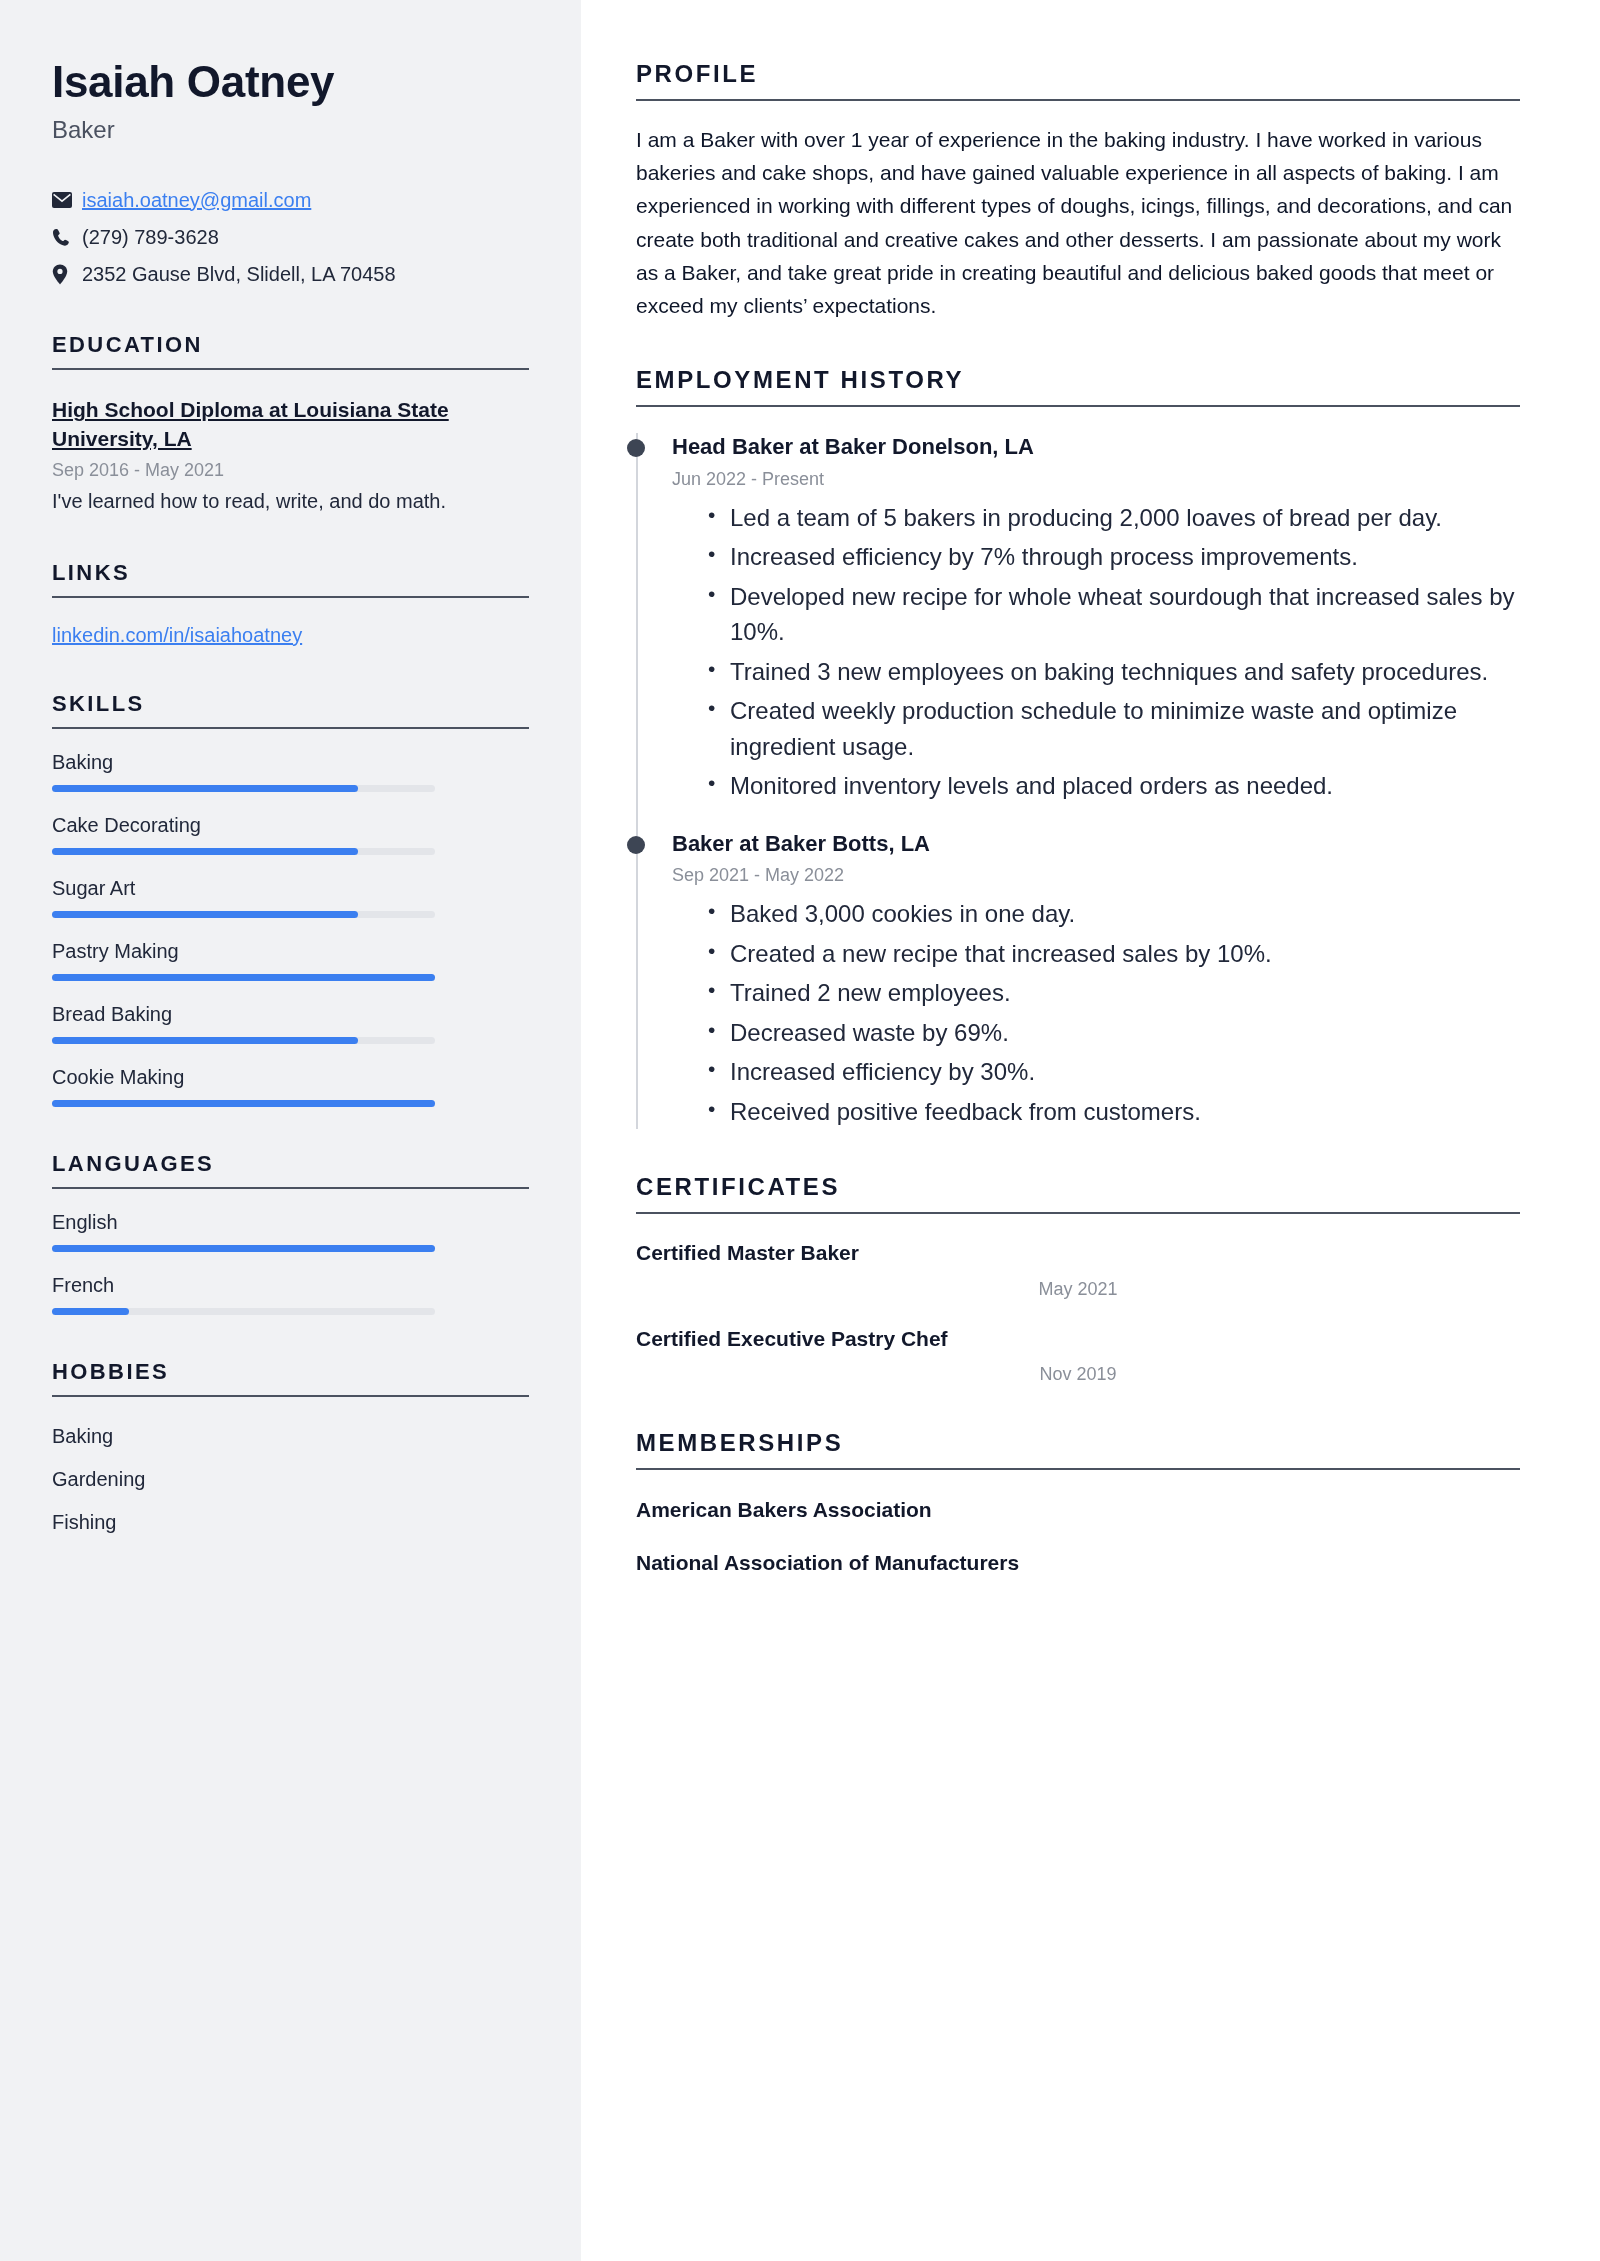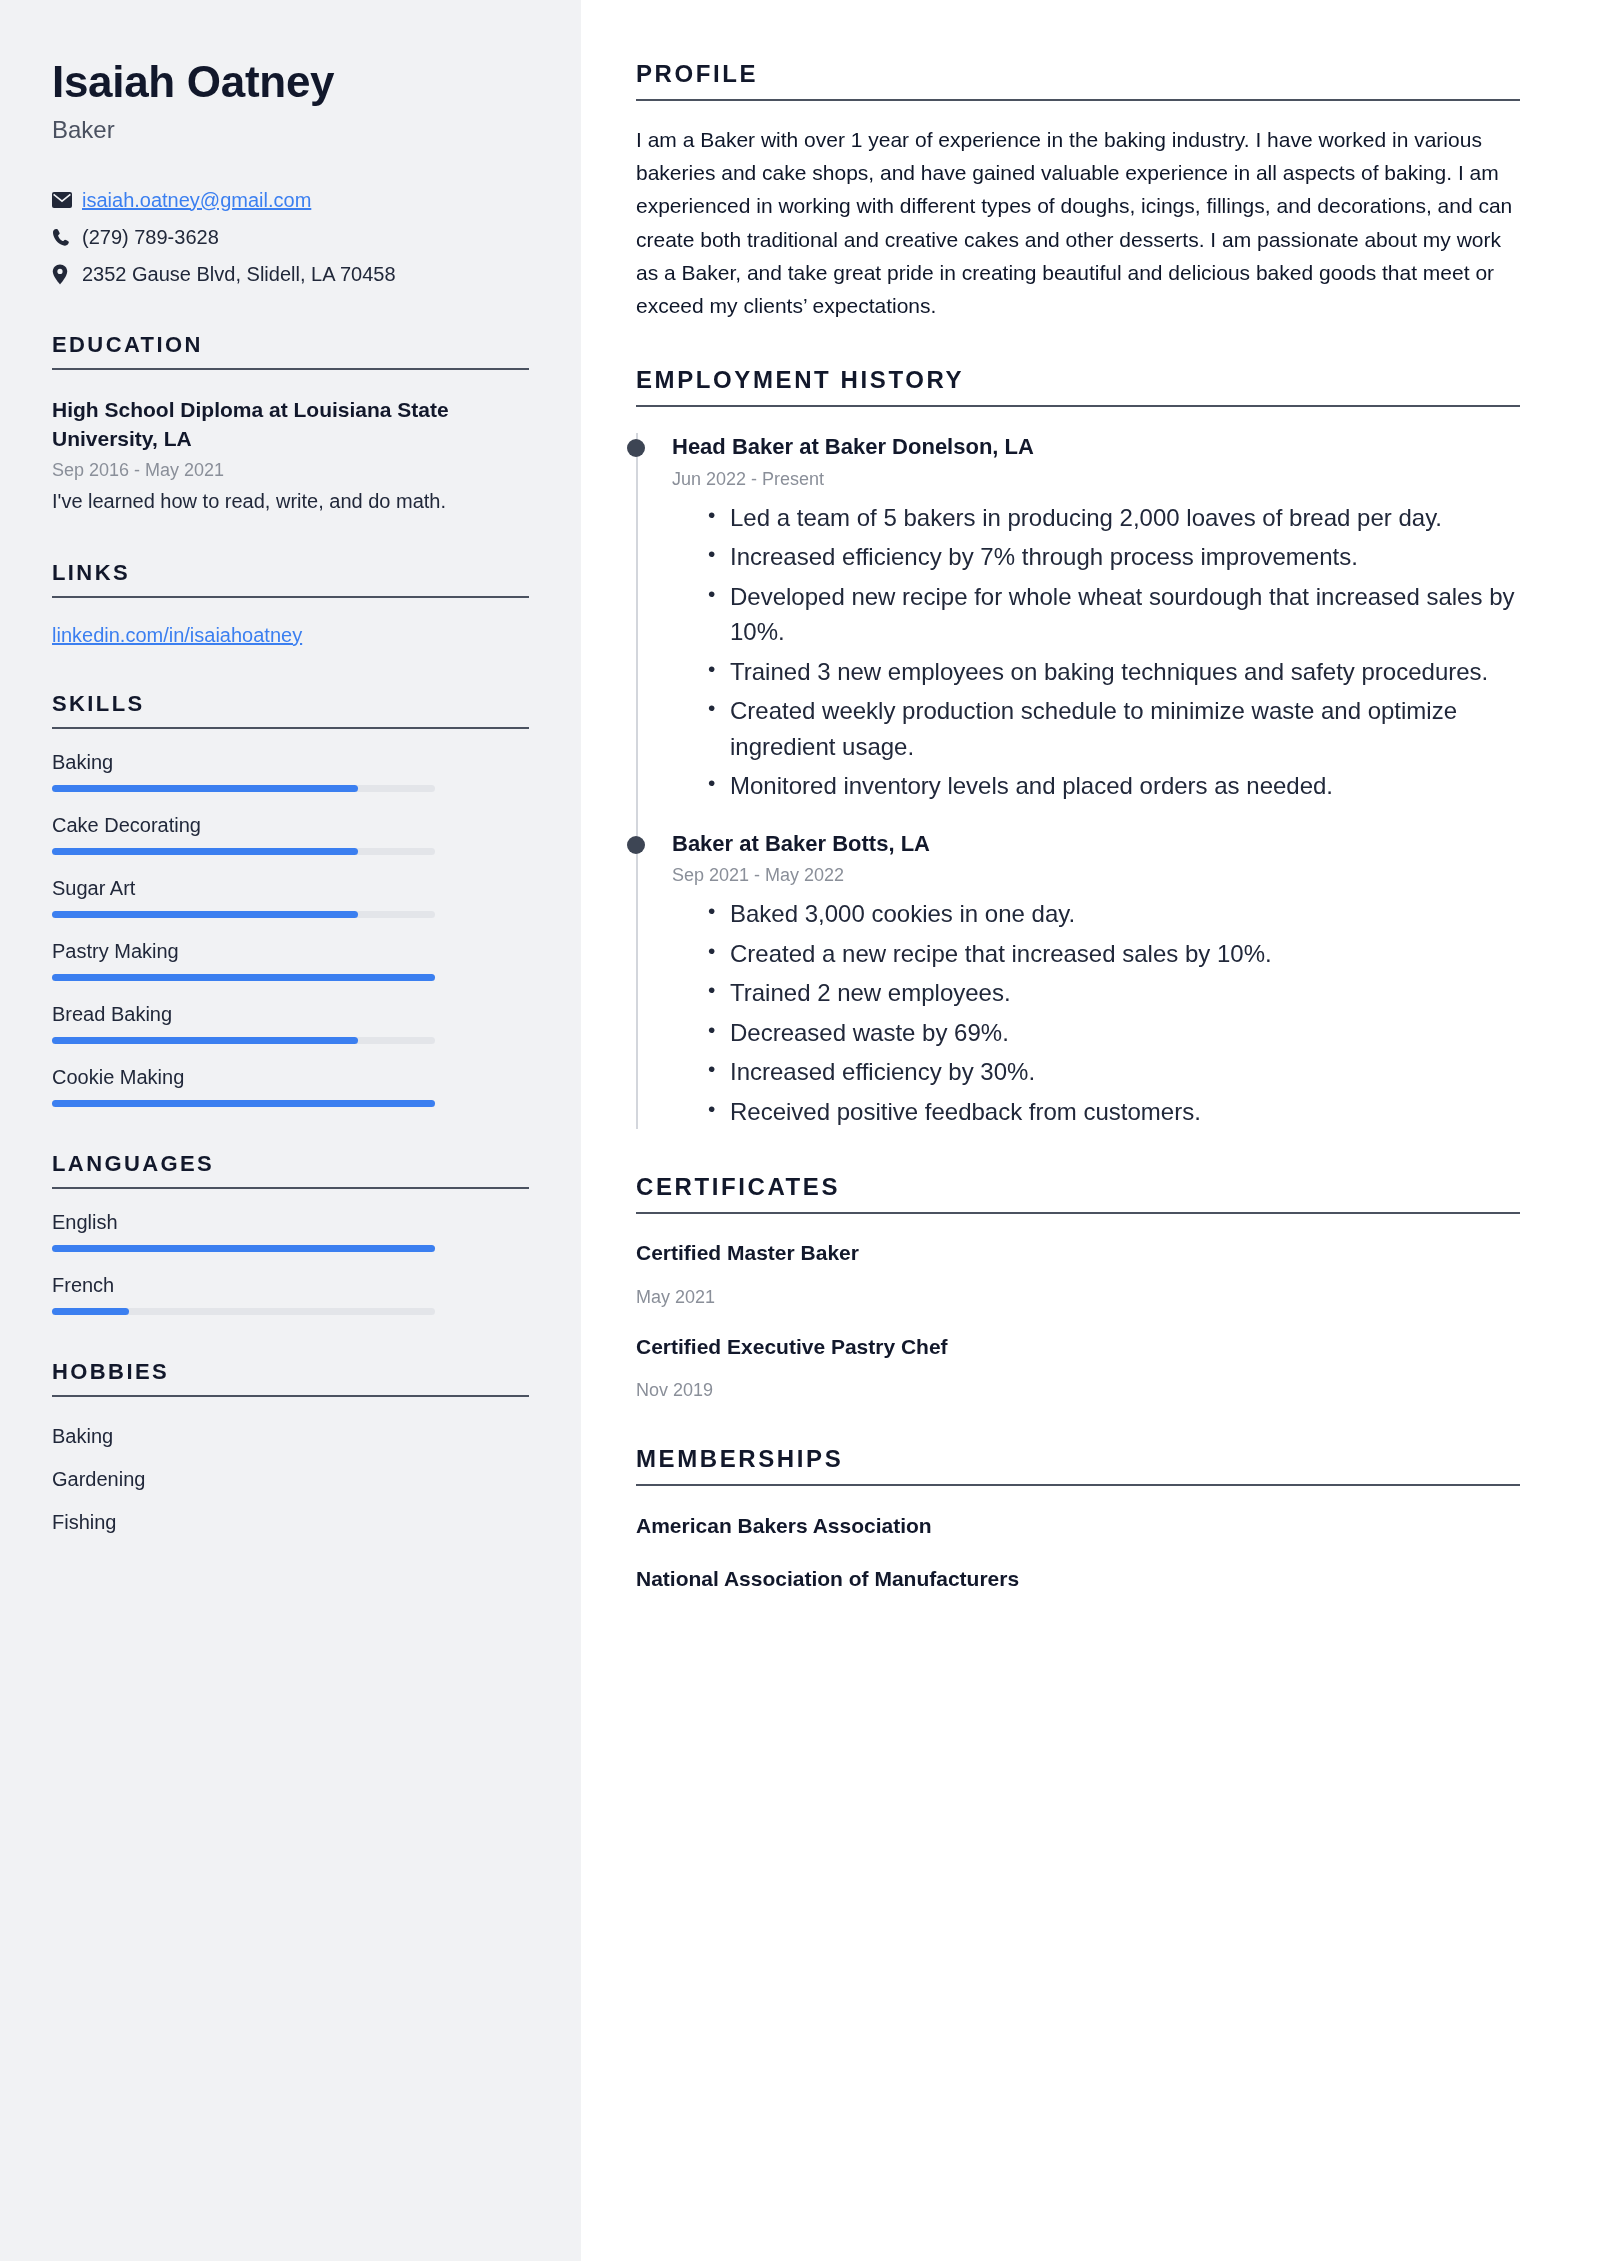--- a/index.html
+++ b/index.html
@@ -85,20 +85,21 @@
     background: #4b5260;
     width: 100%;
   }
 
   .edu-degree {
     font-size: 21px;
     font-weight: bold;
     color: #12182b;
     line-height: 1.35;
     margin-top: 26px;
+    text-decoration: underline;
   }
   .edu-dates {
     font-size: 18px;
     color: #8a8f99;
     margin-top: 7px;
   }
   .edu-desc {
     font-size: 20px;
     color: #21283a;
     line-height: 1.38;
@@ -221,21 +222,22 @@
   .cert-item { margin-top: 25px; }
   .cert-name {
     font-size: 21px;
     font-weight: bold;
     color: #12182b;
     line-height: 1.3;
   }
   .cert-date {
     font-size: 18px;
     color: #8a8f99;
-    margin-top: 20px;
+    margin-top: 12px;
+    text-align: center;
   }
 
   .mem-item {
     font-size: 21px;
     font-weight: bold;
     color: #12182b;
     margin-top: 26px;
     line-height: 1.3;
   }
 </style>

